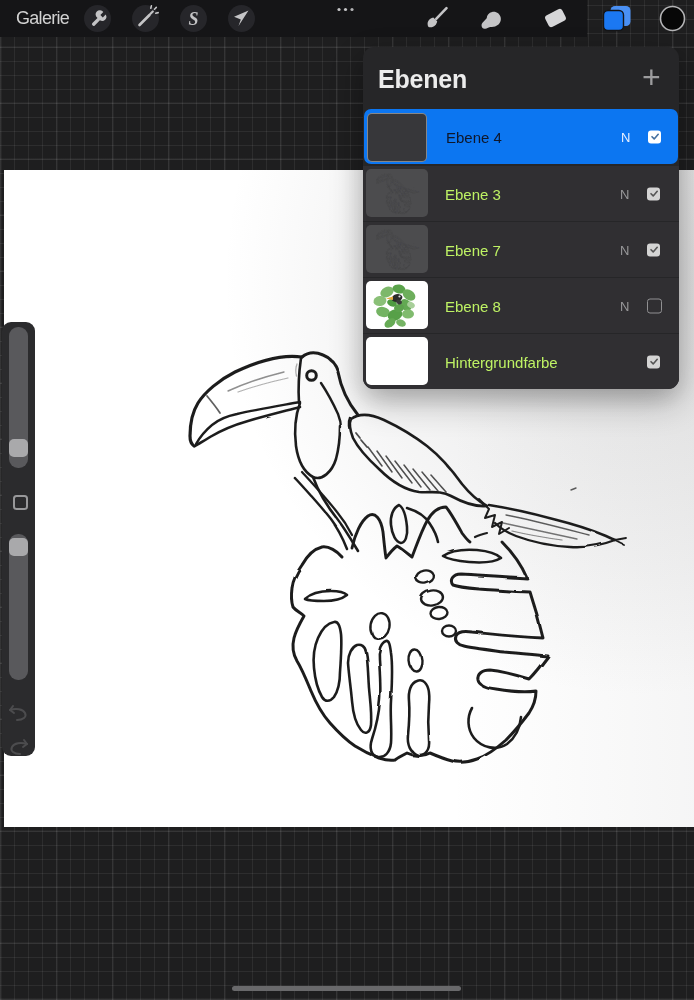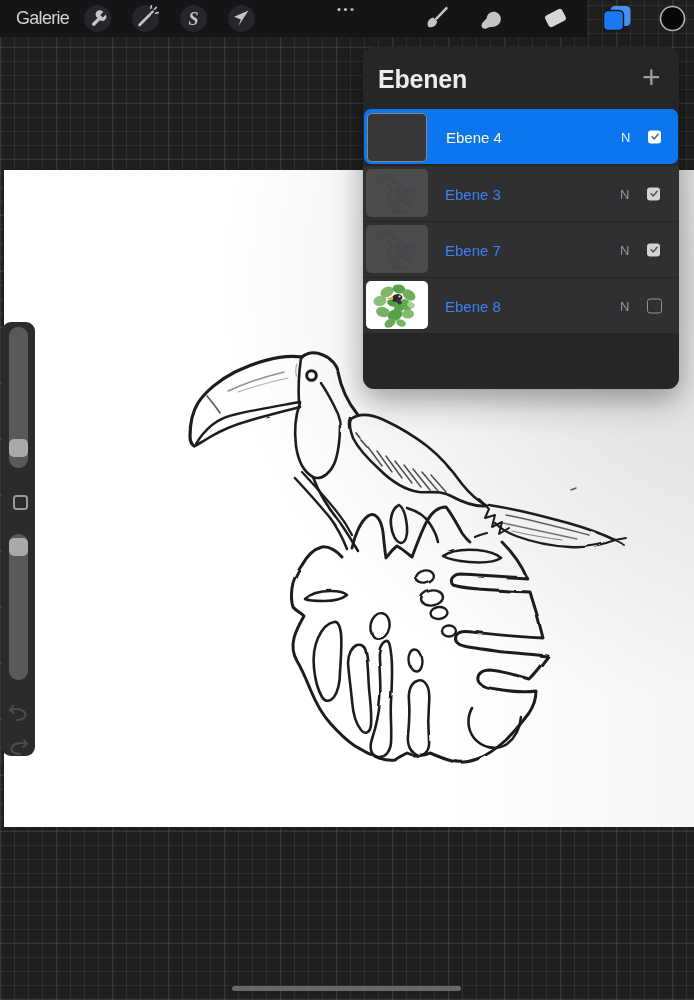--- a/index.html
+++ b/index.html
@@ -31,22 +31,22 @@
   .handle{left:7px;width:19px;height:18px;background:#a9a9ab;border-radius:5px;position:absolute;}
   #modbtn{left:11px;top:173px;width:11px;height:11px;border:2px solid #98989a;border-radius:3.5px;position:absolute;}
   
   #panel{left:363px;top:47px;width:316px;height:342px;background:#262628;border-radius:11px;z-index:20;
     box-shadow:0 14px 34px rgba(0,0,0,0.24), -6px 8px 24px rgba(0,0,0,0.08), 6px 8px 24px rgba(0,0,0,0.08);text-align:right;}
   #ptitle{left:15px;top:18px;font-size:25px;font-weight:bold;color:#ececec;letter-spacing:-0.2px;}
   #plus{left:279px;top:12px;font-size:32px;font-weight:300;color:#9c9c9e;}
   .row{left:0;width:316px;height:55px;background:#302f32;position:absolute;}
   .row.sel{left:1px;width:314px;height:55px;background:#0c76f1;border-radius:7px;}
   .thumb{position:absolute;left:3px;border-radius:5px;}
-  .lname{position:absolute;left:82px;top:50%;transform:translateY(-50%);font-size:15px;color:#3b82f6;}
-  .sel .lname{color:#fef9c3;}
+  .lname{position:absolute;left:82px;top:50%;transform:translateY(-50%);font-size:15px;color:#bef264;}
+  .sel .lname{color:#0f172a;}
   .nlbl{position:absolute;left:257px;top:50%;transform:translateY(-50%);font-size:13px;color:#98989a;}
   .sel .nlbl{color:#e8f0ff;}
   .cbox{position:absolute;left:284px;top:50%;transform:translateY(-50%);width:13px;height:13px;border-radius:3px;}
   .cbox.on{background:#dcdcdc;}
   .cbox.off{background:transparent;border:1.5px solid #909092;}
   .sel .cbox.on{background:#ffffff;}
   .check{position:absolute;left:1.5px;top:1.5px;width:10px;height:10px;}
   #bottombar{left:232px;top:986px;width:229px;height:5px;border-radius:3px;background:#69696b;z-index:4;}
 </style>
 </head>
@@ -239,15 +239,24 @@
             <path d="M27,15.5 L20,17.5 L27,19 Z" fill="#e2a93f"></path>
             <ellipse cx="33" cy="21" rx="3" ry="2.2" fill="#3a3c3a" transform="rotate(30 33 21)"></ellipse>
             <circle cx="33.5" cy="15.5" r="1.1" fill="#ddd"></circle>
           </g>
         </svg>
       </div>
       <span class="lname">Ebene 8</span>
       <span class="nlbl">N</span>
       <span class="cbox off"></span>
     </div>
+    <div class="row" style="top:287px;border-radius:0 0 11px 11px">
+      <div class="thumb" style="top:3px;width:62px;height:48px;background:#ffffff"></div>
+      <span class="lname">Hintergrundfarbe</span>
+      <span class="cbox on" style="background:#d4d4d4">
+        <svg class="check" viewBox="0 0 10 10">
+          <path d="M2,5.2 L4.2,7.4 L8.2,2.8" fill="none" stroke="#555" stroke-width="1.6" stroke-linecap="round" stroke-linejoin="round"></path>
+        </svg>
+      </span>
+    </div>
   </div>
 
   <div id="bottombar" class="abs"></div>
 
 </body></html>

